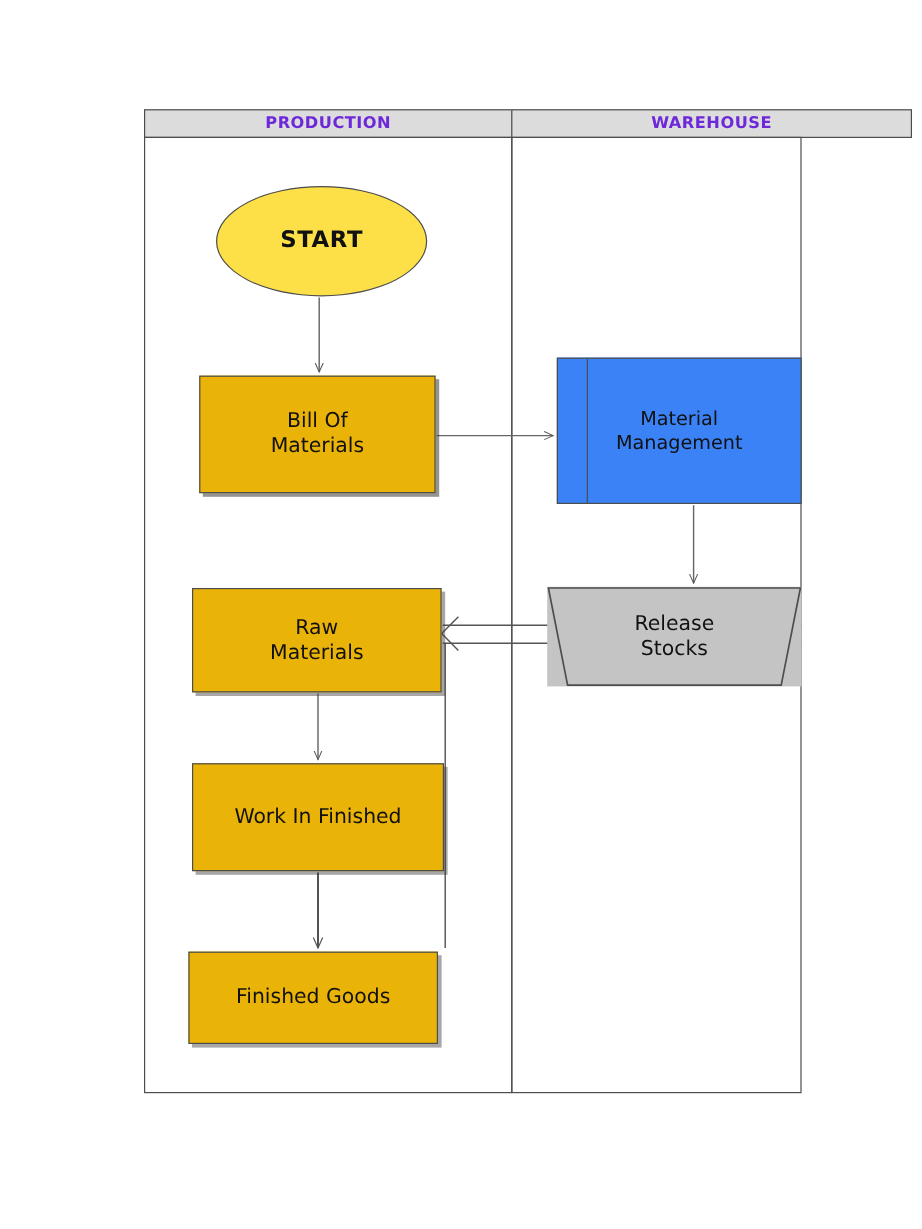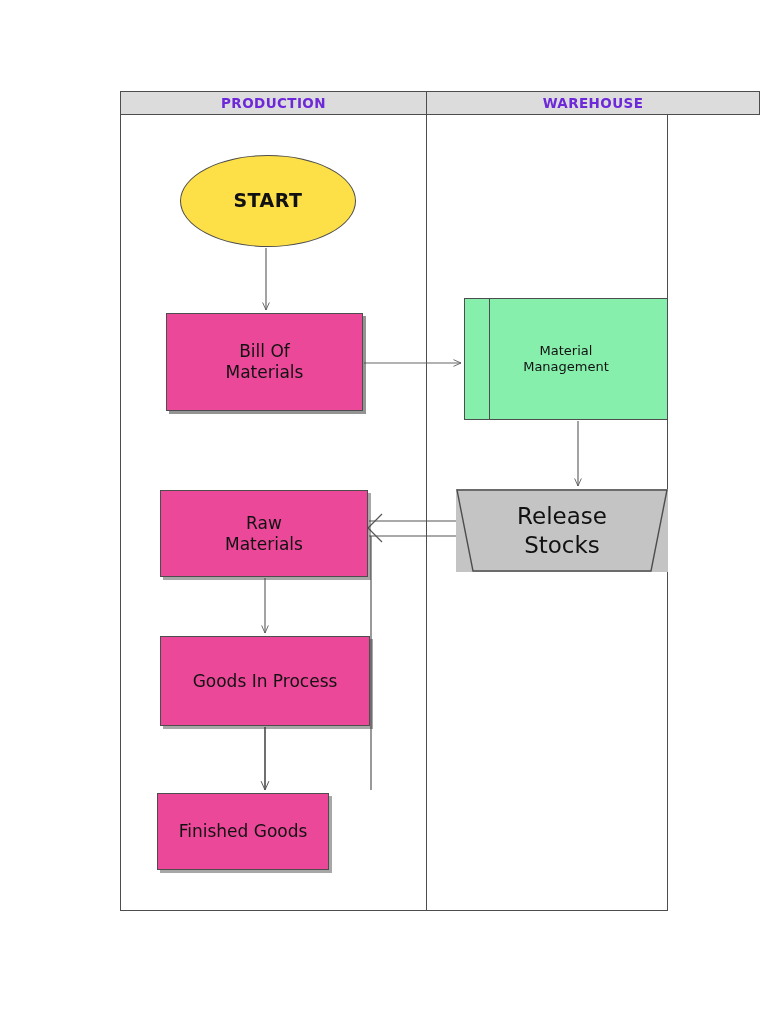--- a/index.html
+++ b/index.html
@@ -81,62 +81,62 @@
     background: #fde047;
     border: 1px solid #4d4d4d;
     border-radius: 50%;
     font-size: 19px;
     font-weight: bold;
     letter-spacing: 0.5px;
   }
 
   
   .process {
-    background: #ec4899;
+    background: #eab308;
     border: 1px solid #4d4d4d;
     box-shadow: 3px 3px 0 rgba(60,60,60,0.55);
     font-size: 17px;
   }
   #node-bill-of-materials {
     left: 166px; top: 313px; width: 197px; height: 98px;
   }
   #node-raw-materials {
     left: 160px; top: 490px; width: 208px; height: 87px;
     box-shadow: 3px 3px 0 rgba(60,60,60,0.45);
   }
   #node-work-in-process {
     left: 160px; top: 636px; width: 210px; height: 90px;
     box-shadow: 3px 3px 0 rgba(60,60,60,0.45);
   }
   #node-finished-goods {
-    left: 157px; top: 793px; width: 172px; height: 77px;
+    left: 157px; top: 793px; width: 208px; height: 77px;
     box-shadow: 3px 3px 0 rgba(60,60,60,0.45);
   }
 
   
   #node-material-management {
     left: 464px; top: 298px; width: 204px; height: 122px;
-    background: #86efac;
-    border: 1px solid #4d4d4d;
-    font-size: 13px;
+    background: #3b82f6;
+    border: 1px solid #4d4d4d;
+    font-size: 16px;
   }
   #node-material-management::before {
     content: "";
     position: absolute;
     left: 24px; top: 0; bottom: 0;
     width: 1px;
     background: #4d4d4d;
   }
 
   
   #node-release-stocks {
     left: 456px; top: 489px; width: 212px; height: 83px;
     background: #c4c4c4;
     border: none;
-    font-size: 23px;
+    font-size: 17px;
   }
   #node-release-stocks .trap-shape {
     position: absolute;
     left: 0; top: 0; width: 100%; height: 100%;
     background: #c4c4c4;
     clip-path: polygon(0% 0%, 100% 0%, 92% 100%, 8% 100%);
     border: none;
   }
   #node-release-stocks .trap-outline {
     position: absolute;
@@ -199,21 +199,21 @@
     <span class="node-text">Bill Of
 Materials</span>
   </div>
 
   <div class="node process" id="node-raw-materials">
     <span class="node-text">Raw
 Materials</span>
   </div>
 
   <div class="node process" id="node-work-in-process">
-    <span class="node-text">Goods In Process</span>
+    <span class="node-text">Work In Finished</span>
   </div>
 
   <div class="node process" id="node-finished-goods">
     <span class="node-text">Finished Goods</span>
   </div>
 
   <div class="node" id="node-material-management">
     <span class="node-text">Material
 Management</span>
   </div>

